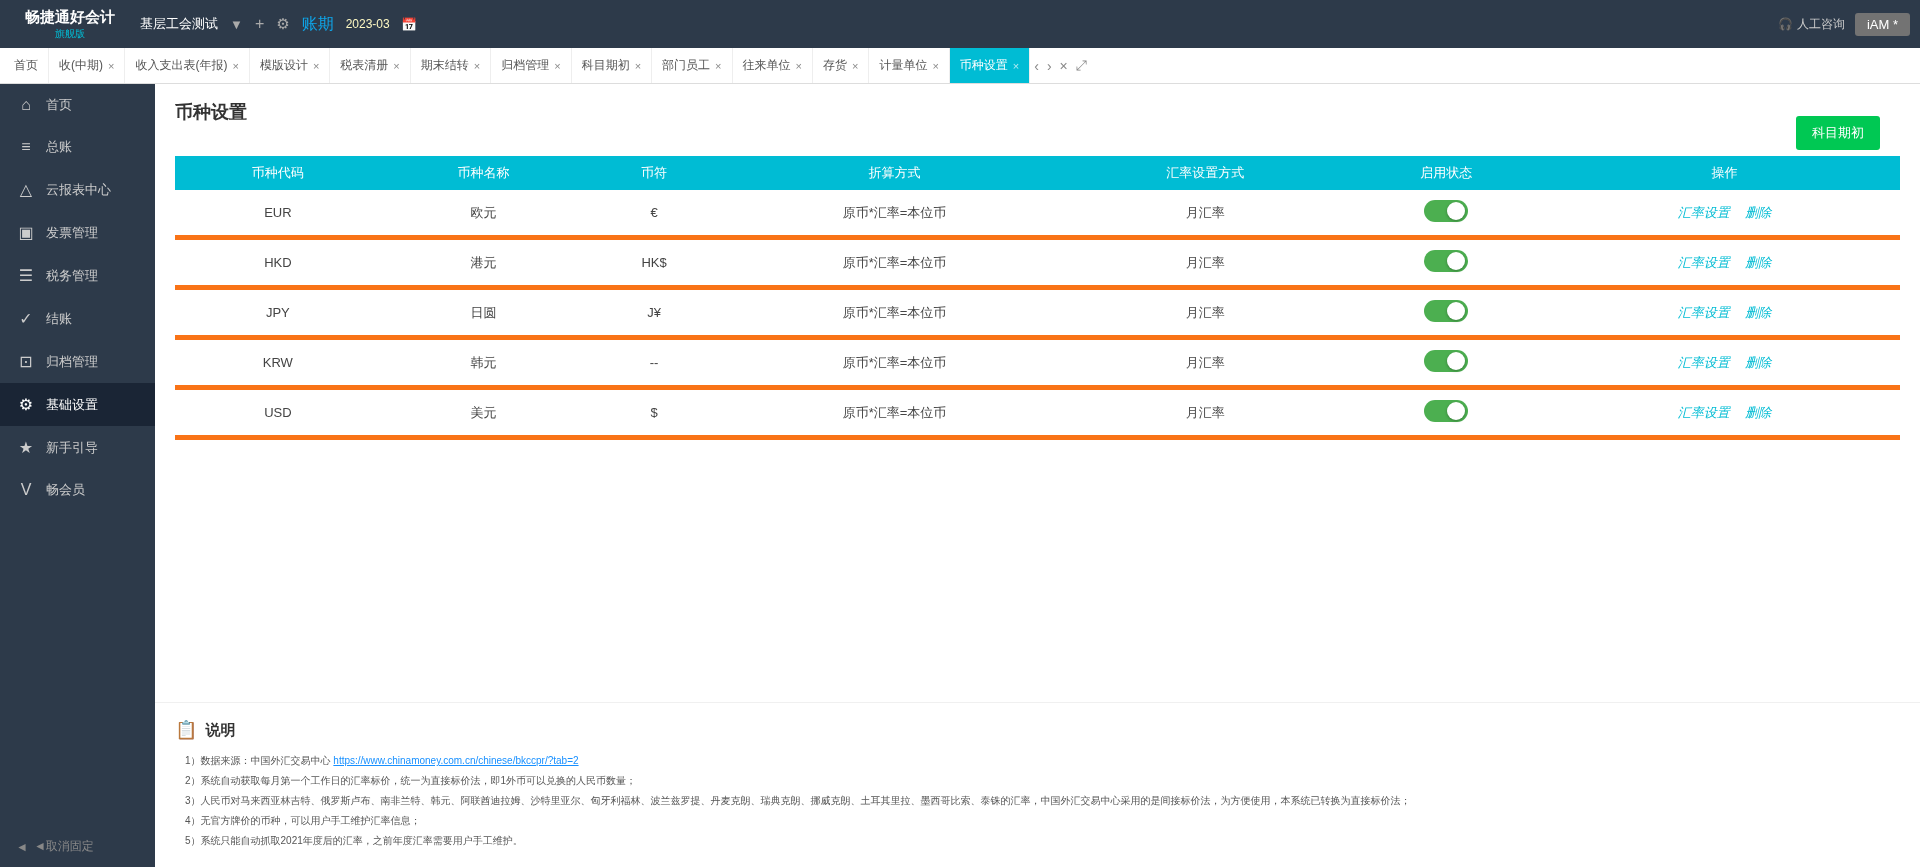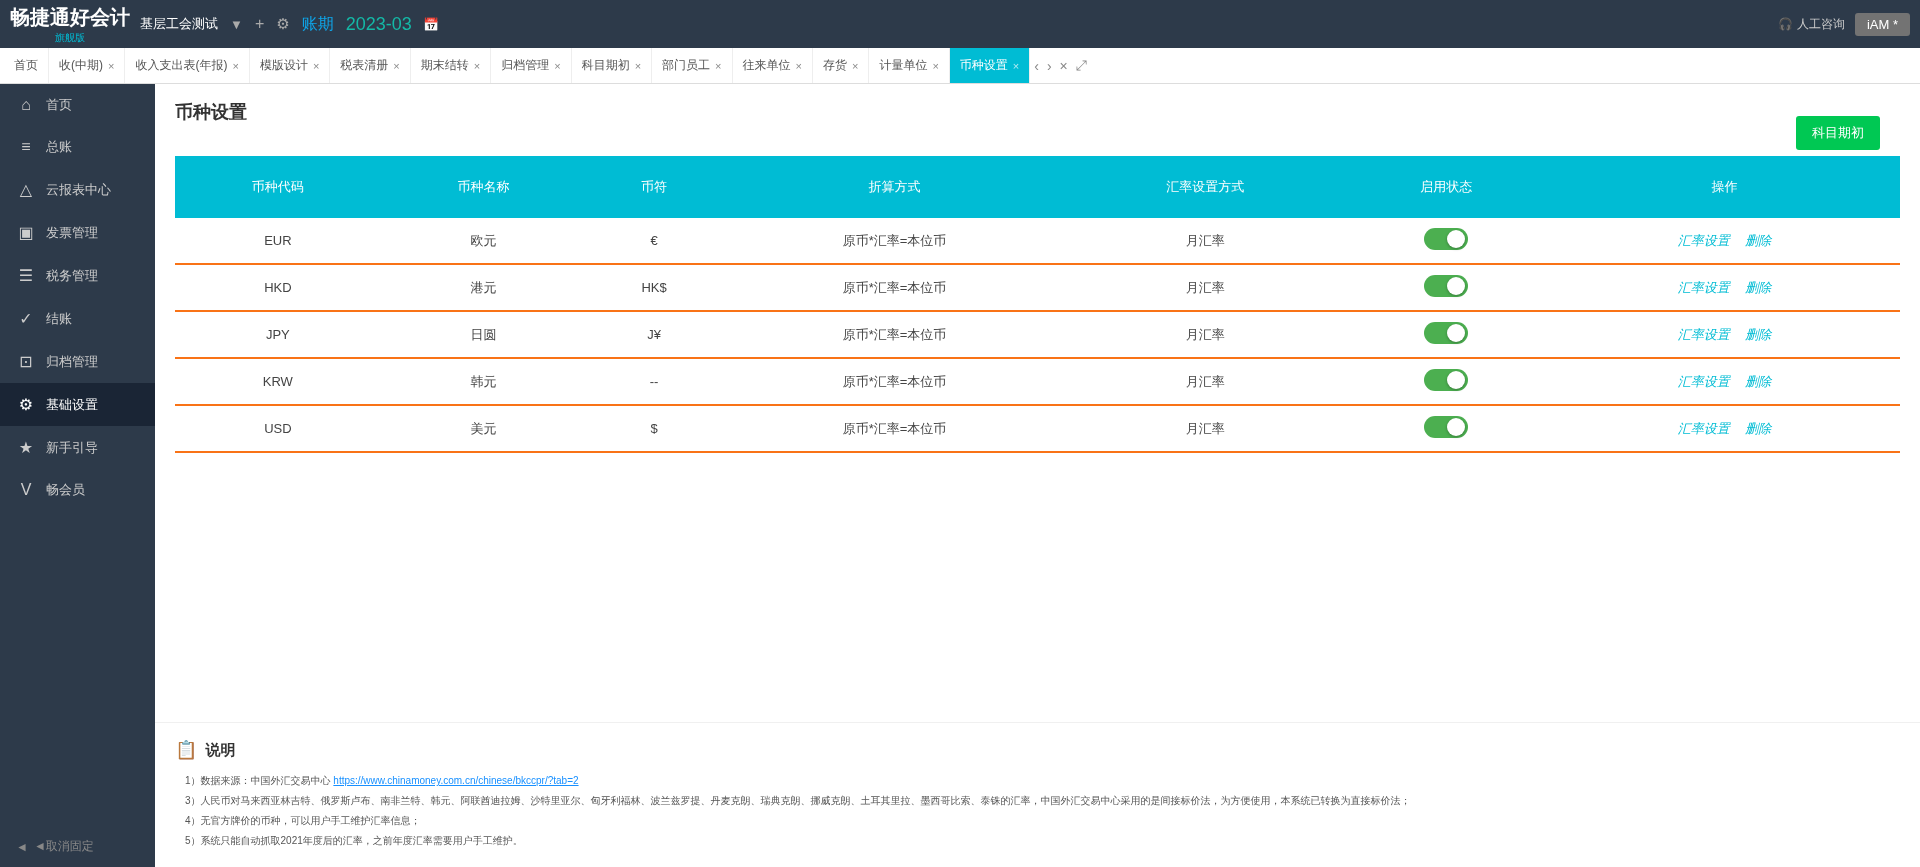--- a/index.html
+++ b/index.html
@@ -1,29 +1,29 @@
 <!DOCTYPE html>
 <html><head>
   <meta charset="utf-8">
   <style>
     * { box-sizing: border-box; margin: 0; padding: 0; }
     body { font-family: 'Microsoft YaHei', SimHei, Arial, sans-serif; font-size: 13px; background: #f0f2f5; color: #333; display: flex; flex-direction: column; height: 867px; overflow: hidden; }
 
     
     .top-bar { display: flex; align-items: center; background: #2d3a4a; height: 48px; padding: 0 10px; gap: 10px; flex-shrink: 0; }
     .logo-area { display: flex; flex-direction: column; align-items: center; width: 120px; }
-    .logo-title { color: #fff; font-size: 20px; font-weight: bold; }
+    .logo-title { color: #fff; font-size: 15px; font-weight: bold; }
     .logo-subtitle { color: #00bcd4; font-size: 10px; }
     .workspace-info { display: flex; align-items: center; gap: 12px; color: #fff; font-size: 13px; }
     .workspace-info .ws-name { color: #fff; }
     .ws-dropdown { color: #aaa; cursor: pointer; }
     .ws-add { color: #aaa; cursor: pointer; font-size: 16px; }
     .ws-settings { color: #aaa; cursor: pointer; font-size: 15px; }
     .period-label { color: #0ea5e9; font-size: 16px; }
-    .period-value { color: #14b8a6; font-size: 18px; }
+    .period-value { color: #fef9c3; font-size: 12px; }
     .period-icon { color: #00bcd4; cursor: pointer; }
     .top-right { margin-left: auto; display: flex; align-items: center; gap: 10px; }
     .help-btn { display: flex; align-items: center; gap: 4px; color: #ccc; font-size: 12px; cursor: pointer; }
     .account-btn { background: #737373; color: #fff; border: none; padding: 4px 12px; border-radius: 3px; font-size: 13px; cursor: pointer; font-family: inherit; }
 
     
     .tab-bar { display: flex; align-items: center; background: #fff; border-bottom: 1px solid #ddd; height: 36px; padding: 0 4px; flex-shrink: 0; overflow: hidden; }
     .tab-item { display: flex; align-items: center; padding: 0 10px; height: 36px; font-size: 12px; color: #555; cursor: pointer; border-right: 1px solid #eee; white-space: nowrap; flex-shrink: 0; }
     .tab-item.active { background: #00bcd4; color: #fff; }
     .tab-close { margin-left: 5px; font-size: 11px; color: inherit; opacity: 0.7; }
@@ -47,22 +47,22 @@
 
     
     .page-content { flex: 1; overflow-y: auto; padding: 16px 20px; }
     .page-title { font-size: 18px; font-weight: bold; color: #333; margin-bottom: 16px; }
     .new-btn { position: absolute; right: 20px; top: 16px; background: #00c853; color: #fff; border: none; padding: 8px 16px; border-radius: 3px; font-size: 13px; cursor: pointer; font-family: inherit; }
     .page-header { position: relative; display: flex; align-items: center; margin-bottom: 16px; }
 
     
     .data-table { width: 100%; border-collapse: collapse; }
     .data-table thead tr { background: #00bcd4; color: #fff; }
-    .data-table thead th { padding: 22px 12px; font-size: 13px; font-weight: normal; text-align: center; }
-    .data-table tbody tr { border-bottom: 2px solid #f97316; margin-top: 44px; }
+    .data-table thead th { padding: 8px 12px; font-size: 13px; font-weight: normal; text-align: center; }
+    .data-table tbody tr { border-bottom: 5px solid #f97316; margin-top: 44px; }
     .data-table tbody td { padding: 10px 12px; text-align: center; font-size: 13px; color: #444; }
     .action-link { color: #00bcd4; cursor: pointer; text-decoration: none; margin: 0 6px; font-style: italic; }
 
     
     .toggle { display: inline-flex; align-items: center; }
     .toggle-track { width: 44px; height: 22px; background: #4caf50; border-radius: 11px; position: relative; cursor: pointer; }
     .toggle-thumb { width: 18px; height: 18px; background: #fff; border-radius: 50%; position: absolute; top: 2px; right: 3px; box-shadow: 0 1px 3px rgba(0,0,0,0.3); }
 
     
     .note-section { padding: 16px 20px; background: #fff; border-top: 1px solid #f0f0f0; }
@@ -281,19 +281,20 @@
       </table>
     </div>
 
     <div class="note-section">
       <div class="note-title">
         <span class="note-icon">📋</span>
         <span>说明</span>
       </div>
       <ul class="note-list" id="note-list">
       <li>1）数据来源：中国外汇交易中心 <a class="note-link">https://www.chinamoney.com.cn/chinese/bkccpr/?tab=2</a></li>
+          <li>2）系统自动获取每月第一个工作日的汇率标价，统一为直接标价法，即1外币可以兑换的人民币数量；</li>
           <li>3）人民币对马来西亚林吉特、俄罗斯卢布、南非兰特、韩元、阿联酋迪拉姆、沙特里亚尔、匈牙利福林、波兰兹罗提、丹麦克朗、瑞典克朗、挪威克朗、土耳其里拉、墨西哥比索、泰铢的汇率，中国外汇交易中心采用的是间接标价法，为方便使用，本系统已转换为直接标价法；</li>
           <li>4）无官方牌价的币种，可以用户手工维护汇率信息；</li>
           <li>5）系统只能自动抓取2021年度后的汇率，之前年度汇率需要用户手工维护。</li>
         </ul>
     </div>
   </div>
 </div>
 
 </body></html>

